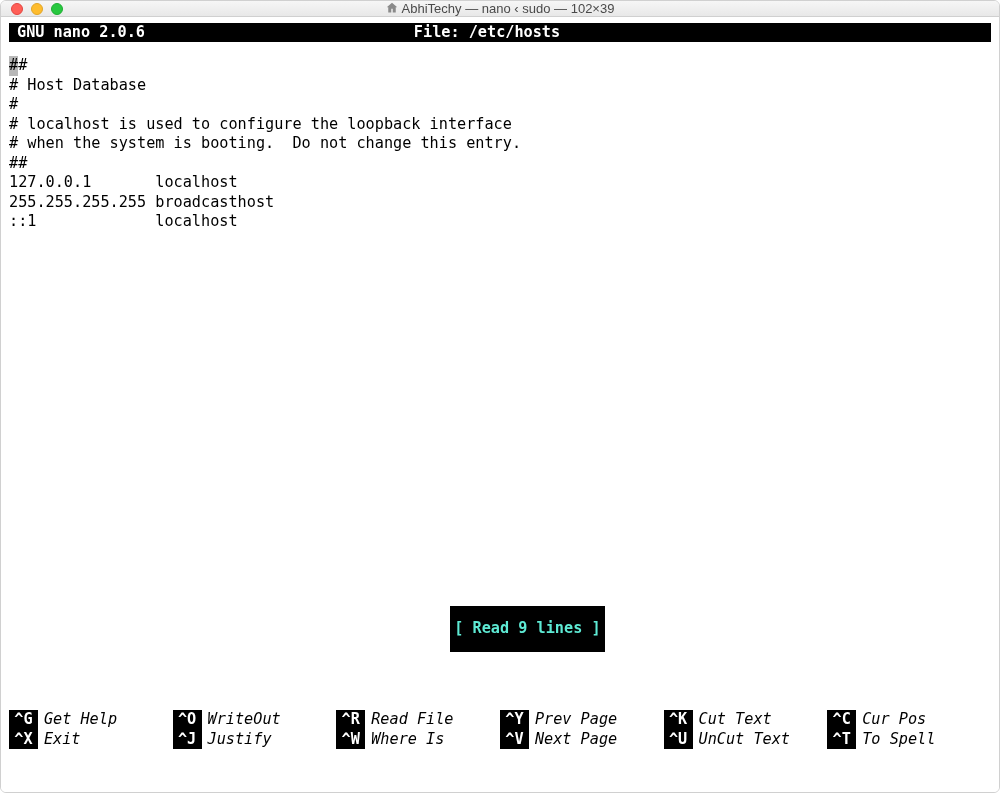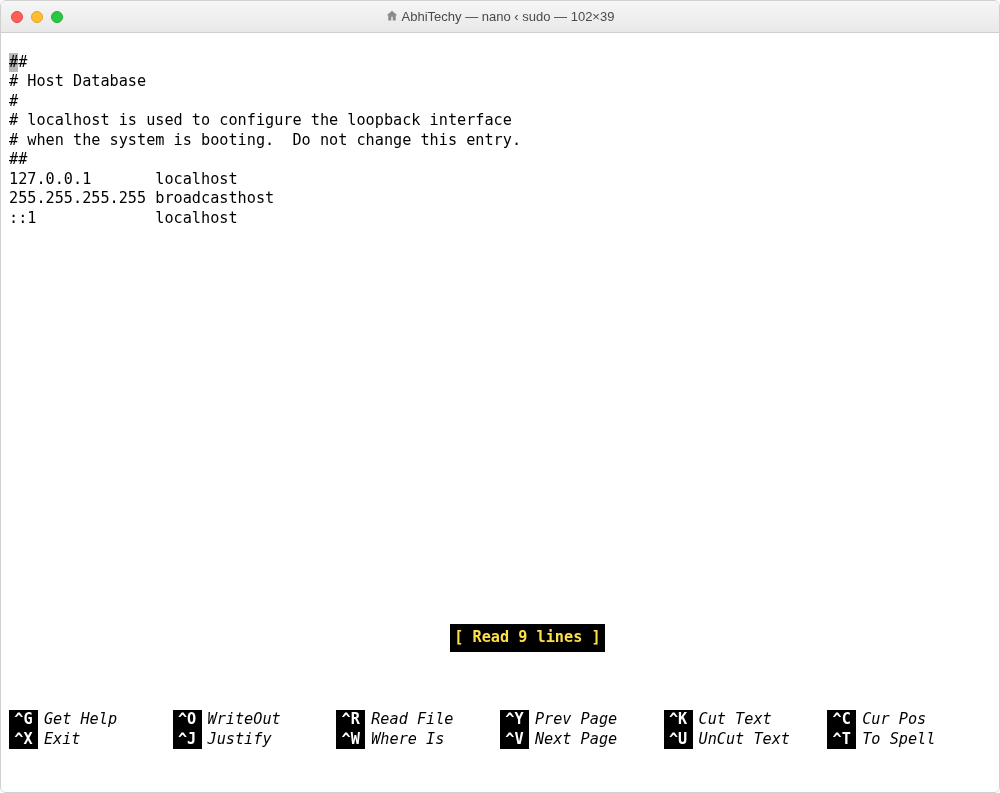--- a/index.html
+++ b/index.html
@@ -10,21 +10,21 @@
       font-family: "Menlo", "Monaco", "Consolas", monospace;
       font-size: 15.2px;
       overflow: hidden;
       display: flex;
       flex-direction: column;
       border: 1px solid #d0d0d0;
       border-radius: 6px;
     }
     
     .titlebar {
-      height: 32px;
+      height: 16px;
       background: linear-gradient(#f6f6f6, #e8e8e8);
       border-bottom: 1px solid #d0d0d0;
       display: flex;
       align-items: center;
       position: relative;
       flex: 0 0 auto;
     }
     .traffic-lights {
       display: flex;
       gap: 8px;
@@ -78,23 +78,23 @@
       background: #b8b8b8;
       color: #000;
       display: inline-block;
     }
     .footer {
       flex: 0 0 auto;
     }
     .statusline { text-align: center; }
     .statusline .pill {
       background: #000000;
-      color: #fde047;
+      color: #5eead4;
       font-weight: bold;
-      padding: 4px 4px;
+      padding: 13px 4px;
       display: inline-block;
     }
     .shortcuts {
       display: grid;
       grid-template-columns: repeat(6, 1fr);
       column-gap: 0;
       row-gap: 0;
     }
     .sc { display: flex; align-items: baseline; }
     .key {
@@ -122,20 +122,25 @@
     <span class="house-icon">
       <svg width="12" height="12" viewBox="0 0 16 16">
           <path fill="#8a8a8a" d="M8 1 1 7h2v7h4V9h2v5h4V7h2z"></path>
         </svg>
     </span><span>AbhiTechy — nano ‹ sudo — 102×39</span>
   </div>
 </div>
 
 <div class="term">
 
+  <div class="headerbar">
+    <span class="left">GNU nano 2.0.6</span>
+    <span class="center">File: /etc/hosts</span>
+    <span class="right"></span>
+  </div>
 
   <div class="content" id="content"><div class="line"><span class="cursor">#</span>#</div><div class="line"># Host Database</div><div class="line">#</div><div class="line"># localhost is used to configure the loopback interface</div><div class="line"># when the system is booting.  Do not change this entry.</div><div class="line">##</div><div class="line">127.0.0.1       localhost</div><div class="line">255.255.255.255 broadcasthost</div><div class="line">::1             localhost</div></div>
 
   <div class="footer">
     <div class="statusline">
       <span class="pill">[ Read 9 lines ]</span>
     </div>
     <div class="shortcuts" id="shortcuts"><div class="sc"><span class="key">^G</span><span class="label">Get Help</span></div><div class="sc"><span class="key">^O</span><span class="label">WriteOut</span></div><div class="sc"><span class="key">^R</span><span class="label">Read File</span></div><div class="sc"><span class="key">^Y</span><span class="label">Prev Page</span></div><div class="sc"><span class="key">^K</span><span class="label">Cut Text</span></div><div class="sc"><span class="key">^C</span><span class="label">Cur Pos</span></div><div class="sc"><span class="key">^X</span><span class="label">Exit</span></div><div class="sc"><span class="key">^J</span><span class="label">Justify</span></div><div class="sc"><span class="key">^W</span><span class="label">Where Is</span></div><div class="sc"><span class="key">^V</span><span class="label">Next Page</span></div><div class="sc"><span class="key">^U</span><span class="label">UnCut Text</span></div><div class="sc"><span class="key">^T</span><span class="label">To Spell</span></div></div>
   </div>
 

